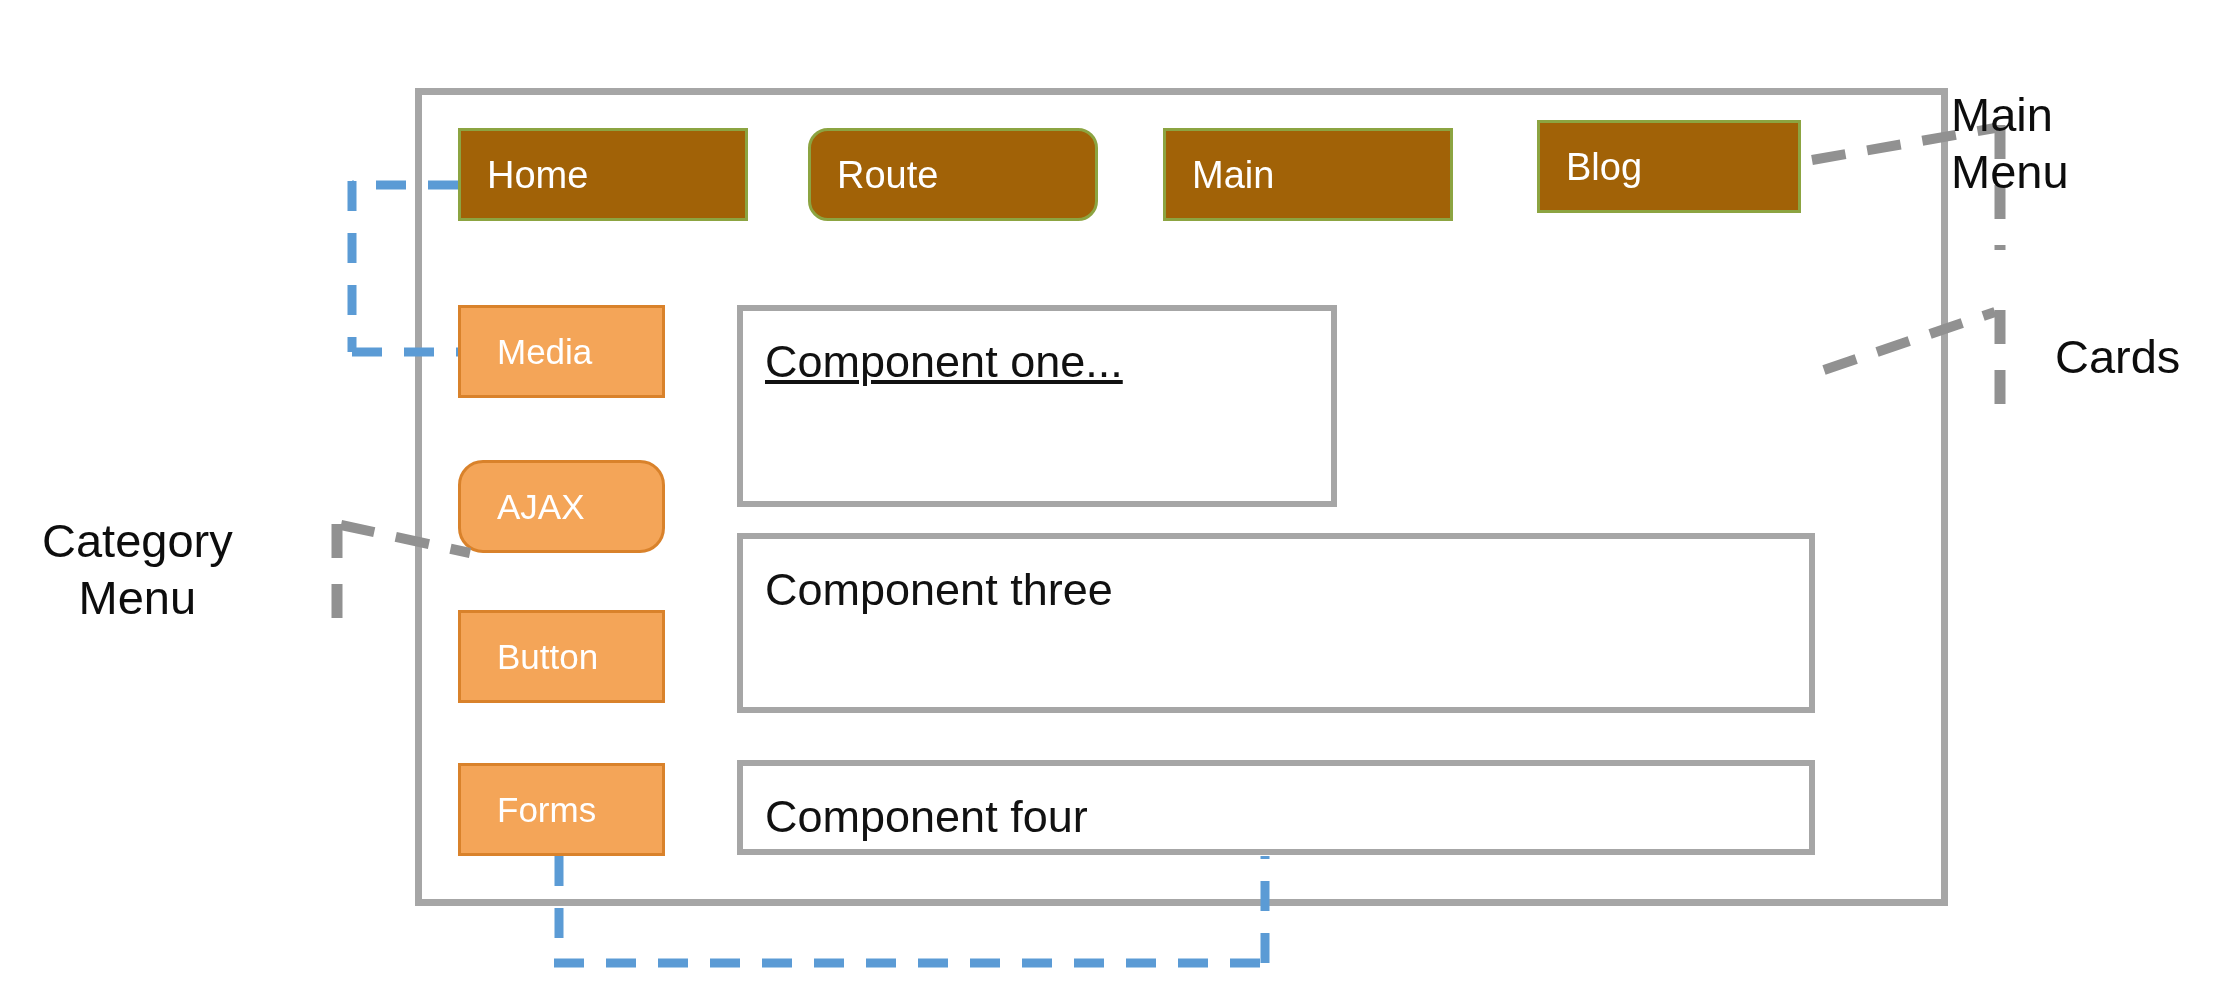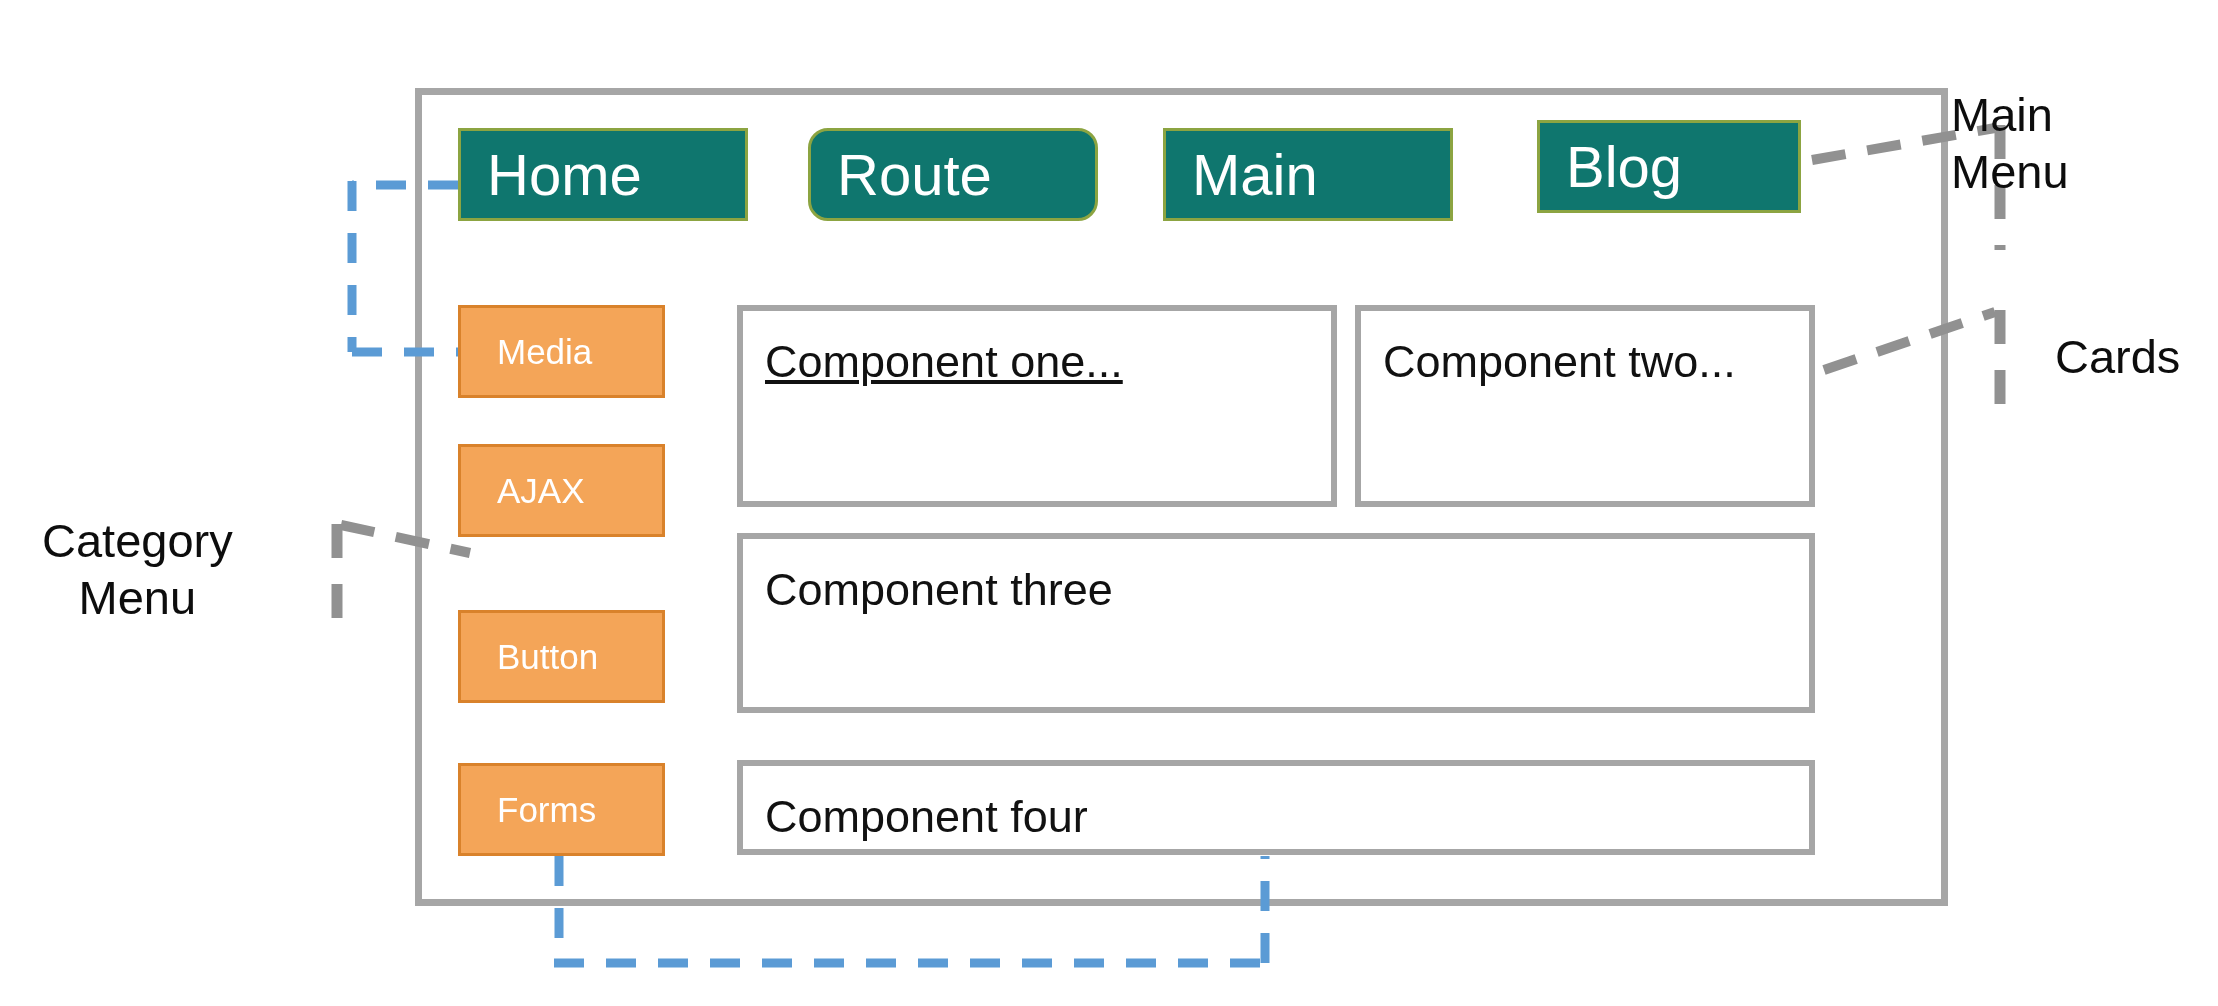--- a/index.html
+++ b/index.html
@@ -42,28 +42,28 @@
     border: 7px solid #a6a6a6;
     box-sizing: border-box;
     background: transparent;
     z-index: 2;
   }
 
   
   .nav-item {
     position: absolute;
     height: 93px;
-    background: #0f766e;
+    background: #a16207;
     border: 3px solid #8ca441;
     box-sizing: border-box;
     display: flex;
     align-items: center;
     padding-left: 26px;
     color: #ffffff;
-    font-size: 58px;
+    font-size: 38px;
     line-height: 1;
     z-index: 3;
   }
   .nav-item.n0 { left: 458px; top: 128px; width: 290px; }
   .nav-item.n1 { left: 808px; top: 128px; width: 290px; border-radius: 20px; }
   .nav-item.n2 { left: 1163px; top: 128px; width: 290px; }
   .nav-item.n3 { left: 1513px; top: 120px; width: 264px; margin-left: 24px; }
 
   
   .cat-item {
@@ -76,21 +76,21 @@
     box-sizing: border-box;
     display: flex;
     align-items: center;
     padding-left: 36px;
     color: #ffffff;
     font-size: 35px;
     line-height: 1;
     z-index: 3;
   }
   .cat-item.c0 { top: 305px; }
-  .cat-item.c1 { top: 444px; }
+  .cat-item.c1 { top: 460px; border-radius: 25px; }
   .cat-item.c2 { top: 610px; }
   .cat-item.c3 { top: 763px; }
 
   
   .card {
     position: absolute;
     background: #ffffff;
     border: 6px solid #a6a6a6;
     box-sizing: border-box;
     padding: 22px 0 0 22px;
@@ -158,21 +158,20 @@
   <div class="nav-item n1">Route</div>
   <div class="nav-item n2">Main</div>
   <div class="nav-item n3">Blog</div>
 
   <div class="cat-item c0">Media</div>
   <div class="cat-item c1">AJAX</div>
   <div class="cat-item c2">Button</div>
   <div class="cat-item c3">Forms</div>
 
   <div class="card k0">Component one...</div>
-  <div class="card k1">Component two...</div>
   <div class="card k2">Component three</div>
   <div class="card k3">Component four</div>
 
   <div class="annotation a-main-menu">Main
 Menu</div>
   <div class="annotation a-cards">Cards</div>
   <div class="annotation a-category">Category
 Menu</div>
 
 </div>

